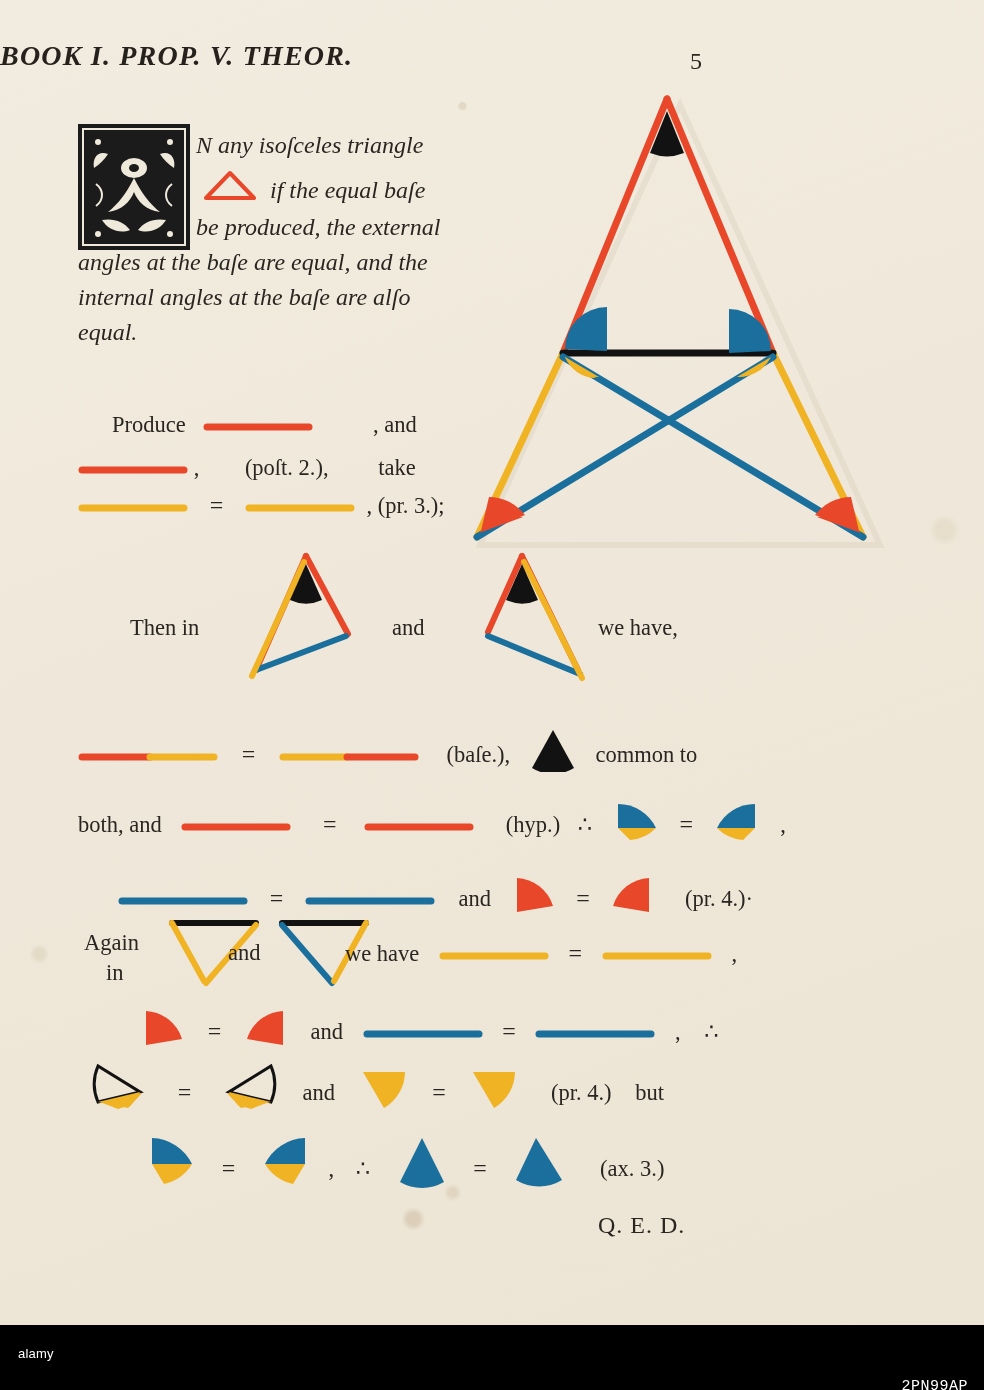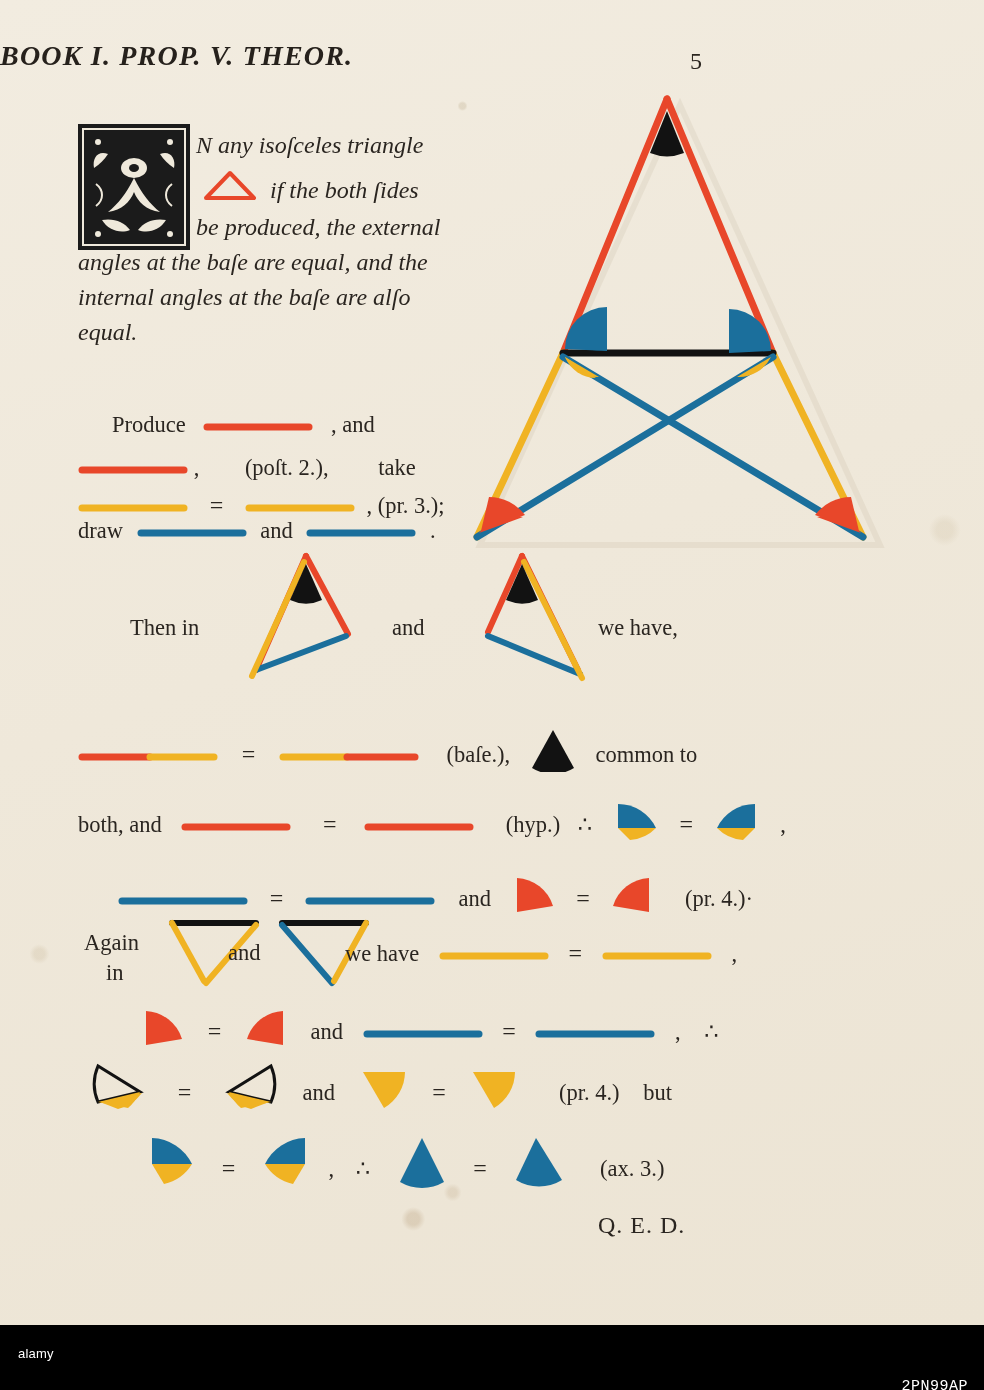--- a/index.html
+++ b/index.html
@@ -126,21 +126,21 @@
       </g>
     </svg>
   </div>
 
   <div class="intro">
     <div class="l1"><span>N any isoſceles triangle</span></div>
     <div class="l2" style="margin-top:6px;">
       <svg class="tri-inline" width="56" height="32" viewBox="0 0 56 32">
         <polygon points="28,4 52,29 4,29" fill="none" stroke="#e8472a" stroke-width="4" stroke-linejoin="round"></polygon>
       </svg>
-      <span>if the both ſides</span>
+      <span>if the equal baſe</span>
     </div>
     <div class="l3" style="margin-top:2px;"><span>be produced, the external</span></div>
     <div><span>angles at the baſe are equal, and the</span></div>
     <div><span>internal angles at the baſe are alſo</span></div>
     <div><span>equal.</span></div>
   </div>
 
   <svg class="blk" style="left:455px;top:85px;" width="470" height="480" viewBox="0 0 470 480">
 
     <line x1="212" y1="14" x2="108" y2="268" stroke="#e8472a" stroke-width="7" stroke-linecap="round"></line>
@@ -169,21 +169,21 @@
     <path d="M26 446 L70 430 A46 46 0 0 0 34 412 Z" fill="#e8472a"></path>
     <path d="M406 448 a44 44 0 0 0 -44 -16 l44 16 z" fill="#e8472a"></path>
     <path d="M404 446 L360 430 A46 46 0 0 1 396 412 Z" fill="#e8472a"></path>
   </svg>
 
   <div class="blk body-text nowrap" style="left:112px;top:412px;">
     <span>Produce</span>
     <svg class="seg" width="110" height="14" viewBox="0 0 110 14" style="margin:0 12px;">
       <line x1="4" y1="7" x2="106" y2="7" stroke="#e8472a" stroke-width="7" stroke-linecap="round"></line>
     </svg>
-    <span style="text-align:center;">, and</span>
+    <span style="margin-left:42px;text-align:center;">, and</span>
   </div>
 
   <div class="blk body-text nowrap" style="left:78px;top:455px;">
     <svg class="seg" width="110" height="14" viewBox="0 0 110 14">
       <line x1="4" y1="7" x2="106" y2="7" stroke="#e8472a" stroke-width="7" stroke-linecap="round"></line>
     </svg>
     <span>,</span>
     <span style="margin-left:40px;">(poſt. 2.),</span>
     <span style="margin-left:44px;">take</span>
   </div>
@@ -192,31 +192,20 @@
     <svg class="seg" width="110" height="14" viewBox="0 0 110 14">
       <line x1="4" y1="7" x2="106" y2="7" stroke="#f0b323" stroke-width="7" stroke-linecap="round"></line>
     </svg>
     <span class="eq" style="margin:0 16px;">=</span>
     <svg class="seg" width="110" height="14" viewBox="0 0 110 14">
       <line x1="4" y1="7" x2="106" y2="7" stroke="#f0b323" stroke-width="7" stroke-linecap="round"></line>
     </svg>
     <span style="margin-left:6px;">, (pr. 3.);</span>
   </div>
 
-  <div class="blk body-text nowrap" style="left:78px;top:518px;">
-    <span>draw</span>
-    <svg class="seg" width="110" height="14" viewBox="0 0 110 14" style="margin:0 8px;">
-      <line x1="4" y1="7" x2="106" y2="7" stroke="#1b6f9c" stroke-width="7" stroke-linecap="round"></line>
-    </svg>
-    <span>and</span>
-    <svg class="seg" width="110" height="14" viewBox="0 0 110 14" style="margin:0 8px;">
-      <line x1="4" y1="7" x2="106" y2="7" stroke="#1b6f9c" stroke-width="7" stroke-linecap="round"></line>
-    </svg>
-    <span>.</span>
-  </div>
 
   <div class="blk body-text" style="left:130px;top:615px;">
     <span>Then in</span>
   </div>
   <svg class="blk" style="left:238px;top:548px;" width="130" height="150" viewBox="0 0 130 150">
     <line x1="68" y1="8" x2="18" y2="122" stroke="#e8472a" stroke-width="6" stroke-linecap="round"></line>
     <line x1="68" y1="8" x2="110" y2="86" stroke="#e8472a" stroke-width="6" stroke-linecap="round"></line>
     <line x1="18" y1="122" x2="108" y2="88" stroke="#1b6f9c" stroke-width="6" stroke-linecap="round"></line>
     <line x1="14" y1="128" x2="66" y2="14" stroke="#f0b323" stroke-width="6" stroke-linecap="round"></line>
     <path d="M68 16 L84 52 A38 38 0 0 1 52 52 Z" fill="#121212"></path>
@@ -356,21 +345,21 @@
       <path d="M54 40 L12 31 A44 44 0 0 0 36 47 Z" fill="#f0b323"></path>
     </svg>
     <span style="margin-left:16px;">and</span>
     <svg class="seg" width="54" height="46" viewBox="0 0 54 46" style="margin:0 16px;vertical-align:-12px;">
       <path d="M6 6 L48 6 A42 42 0 0 1 27 42 Z" fill="#f0b323"></path>
     </svg>
     <span class="eq">=</span>
     <svg class="seg" width="54" height="46" viewBox="0 0 54 46" style="margin:0 16px;vertical-align:-12px;">
       <path d="M6 6 L48 6 A42 42 0 0 1 27 42 Z" fill="#f0b323"></path>
     </svg>
-    <span style="margin-left:16px;">(pr. 4.)</span>
+    <span style="margin-left:8px;">(pr. 4.)</span>
     <span style="margin-left:18px;">but</span>
   </div>
 
   <div class="blk body-text nowrap" style="left:142px;top:1132px;">
     <svg class="seg" width="56" height="62" viewBox="0 0 56 62" style="vertical-align:-18px;">
       <path d="M10 6 A46 46 0 0 1 50 32 L10 32 Z" fill="#1b6f9c"></path>
       <path d="M10 32 L50 32 A44 44 0 0 1 22 52 Z" fill="#f0b323"></path>
     </svg>
     <span class="eq" style="margin:0 18px;">=</span>
     <svg class="seg" width="56" height="62" viewBox="0 0 56 62" style="vertical-align:-18px;">

